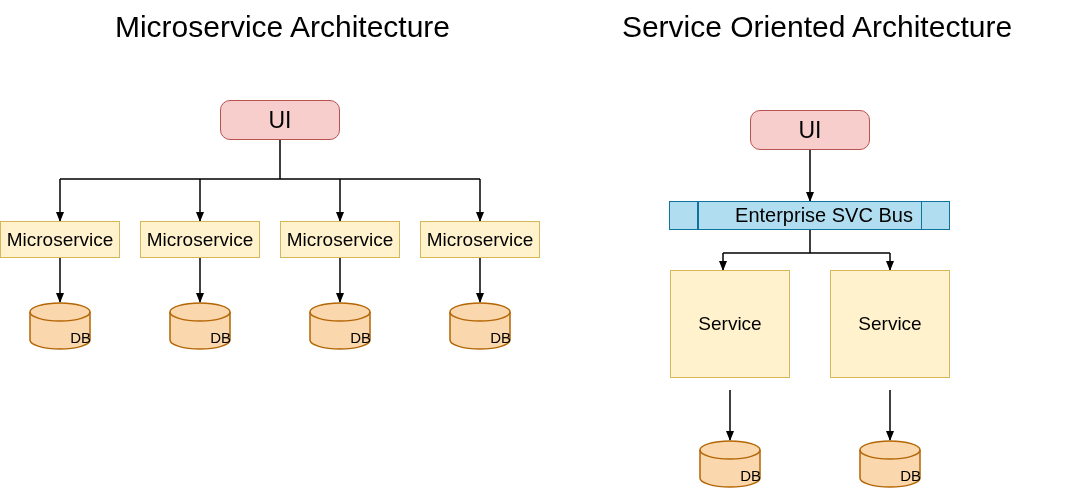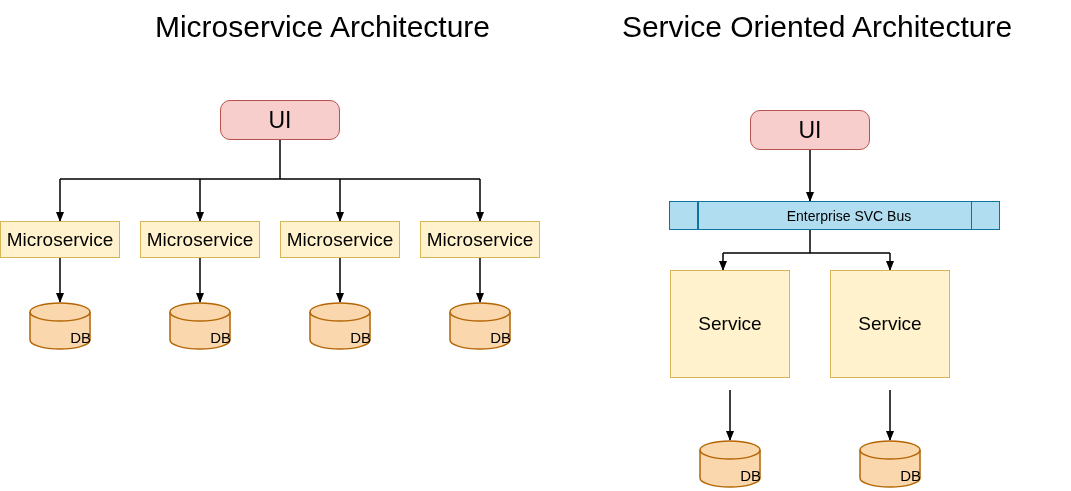--- a/index.html
+++ b/index.html
@@ -17,21 +17,21 @@
   .arrowhead { fill: var(--edge, #000000); }
 
   .title {
     position: absolute;
     top: 9px;
     text-align: center;
     font-size: 30px;
     line-height: 36px;
     white-space: nowrap;
   }
-  .title-left  { left: 0;     width: 565px; padding-left: 40px; }
+  .title-left  { left: 0;     width: 565px; }
   .title-right { left: 563px; width: 508px; }
 
   .node {
     position: absolute;
     box-sizing: border-box;
     display: flex;
     align-items: center;
     justify-content: center;
     text-align: right;
   }
@@ -50,26 +50,26 @@
   }
   .svc-box {
     width: 120px; height: 108px;
     background: var(--yellow_fill, #fff2cc);
     border: 1.5px solid var(--yellow_stroke, #d6b656);
     font-size: 19px;
   }
   .bus {
     position: absolute;
     left: 669px; top: 201px;
-    width: 331px; height: 29px;
+    width: 281px; height: 29px;
     box-sizing: border-box;
     background: var(--blue_fill, #b1ddf0);
     border: 1.5px solid var(--blue_stroke, #10739e);
     display: flex; align-items: center; justify-content: center;
-    font-size: 14px;
+    font-size: 20px;
     padding-left: 29px;
   }
   .bus-divider {
     position: absolute; top: 0; bottom: 0; width: 1.5px;
     background: var(--blue_stroke, #10739e);
   }
   .bus-divider.dl { left: 27px; }
   .bus-divider.dr { right: 27px; }
 
   .db { position: absolute; width: 62px; height: 48px; }

